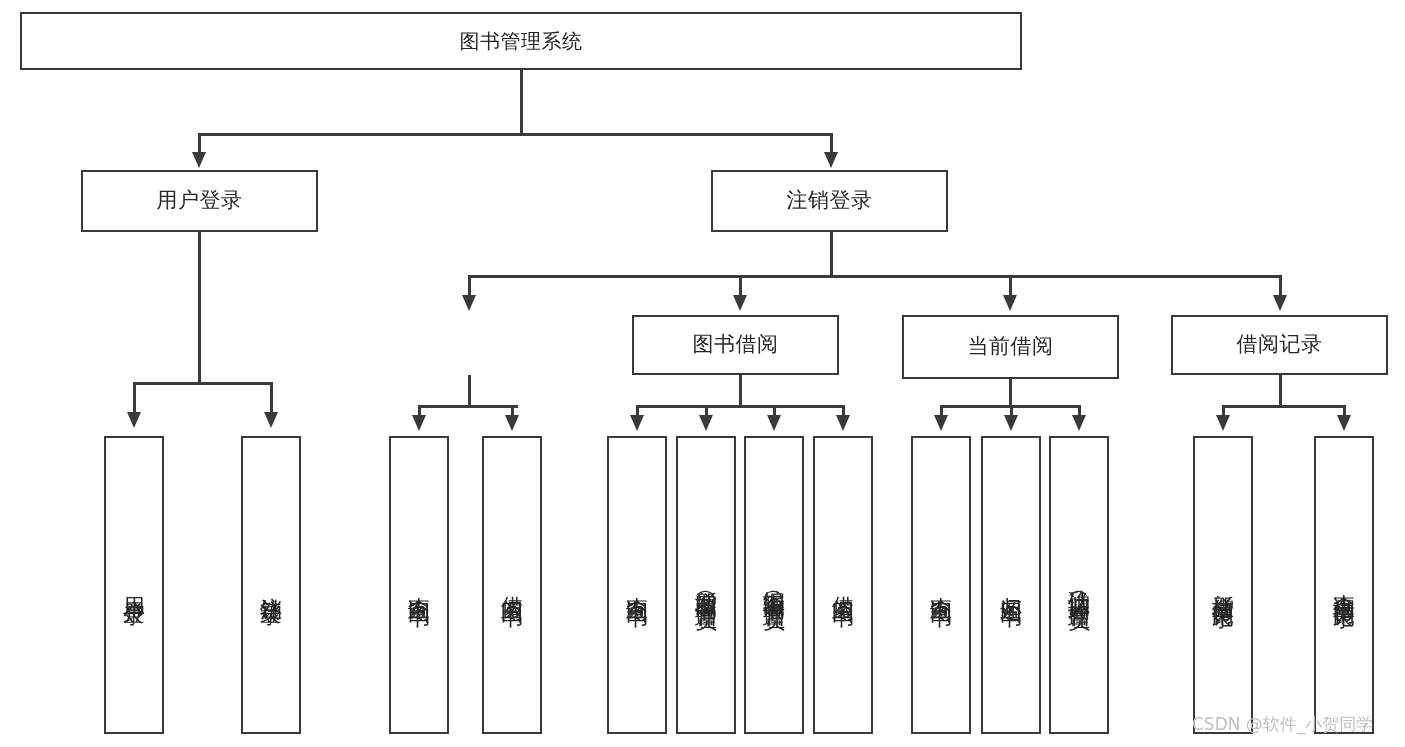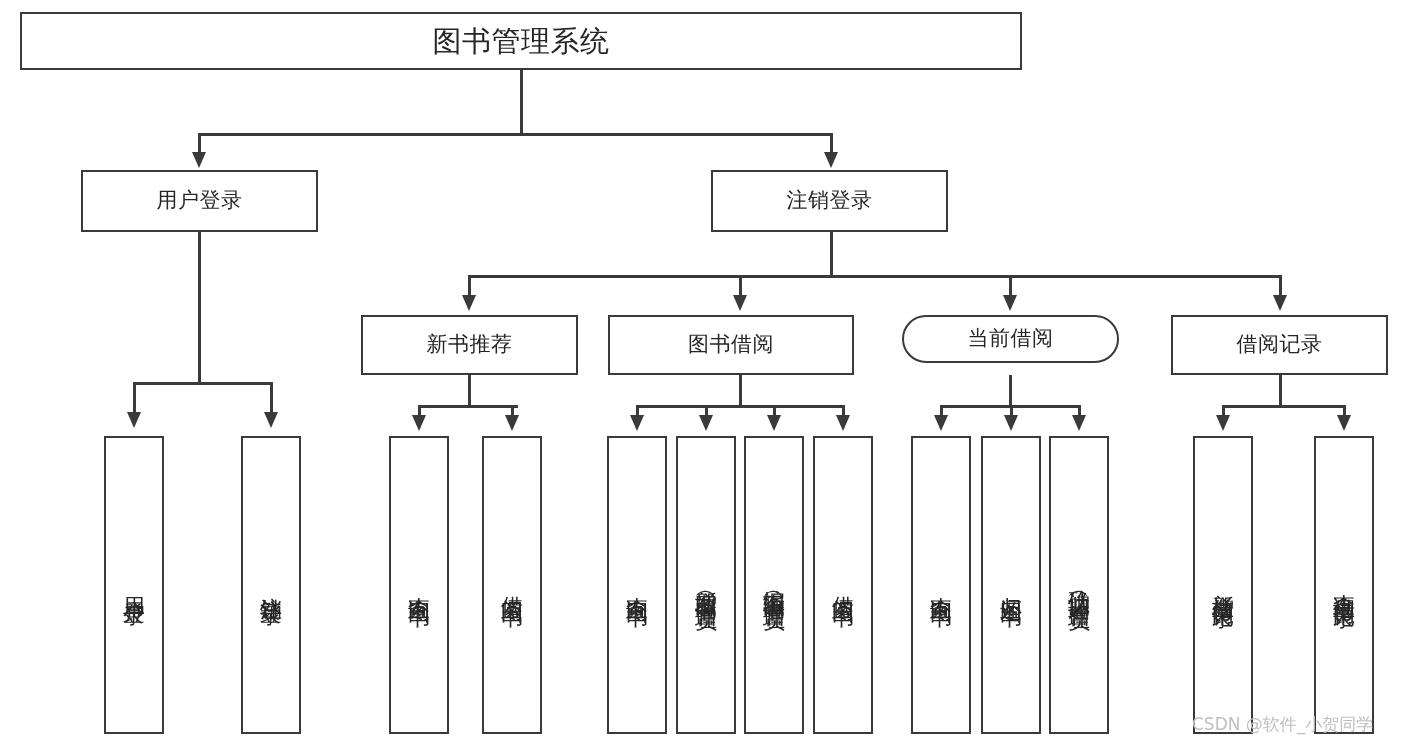--- a/index.html
+++ b/index.html
@@ -28,21 +28,21 @@
     color:#262626;
     letter-spacing:.5px;
     z-index:3;
   }
   .node.h{           
     font-size:21px;
     line-height:1.2;
     white-space:nowrap;
   }
   .node.root{
-    font-size:29px;
+    font-size:20px;
     border-width:2.5px;
   }
   
   .node.v{
     writing-mode:vertical-rl;
     text-orientation:upright;
     font-size:22px;
     line-height:1.18;
     letter-spacing:3px;
     padding-top:8px;
@@ -118,27 +118,24 @@
   <div class="hline" style="left:468px;top:275px;width:812px;"></div>
   <div class="vline" style="left:468px;top:275px;height:26px;"></div>
   <div class="arrow" style="left:462px;top:295px;"></div>
   <div class="vline" style="left:739px;top:275px;height:26px;"></div>
   <div class="arrow" style="left:733px;top:295px;"></div>
   <div class="vline" style="left:1009px;top:275px;height:26px;"></div>
   <div class="arrow" style="left:1003px;top:295px;"></div>
   <div class="vline" style="left:1279px;top:275px;height:26px;"></div>
   <div class="arrow" style="left:1273px;top:295px;"></div>
 
-  <div class="node h" style="left:361px;top:315px;width:217px;height:60px;">
-    <span>新书推荐</span>
-  </div>
-  <div class="node h" style="left:608px;top:315px;width:246px;height:60px;">
+  <div class="node h" style="left:632px;top:315px;width:207px;height:60px;">
     <span>图书借阅</span>
   </div>
-  <div class="node h" style="left:902px;top:315px;width:217px;height:48px;border-radius:26px;">
+  <div class="node h" style="left:902px;top:315px;width:217px;height:64px;">
     <span>当前借阅</span>
   </div>
   <div class="node h" style="left:1171px;top:315px;width:217px;height:60px;text-align:right;">
     <span>借阅记录</span>
   </div>
 
   <div class="vline" style="left:468px;top:375px;height:32px;"></div>
   <div class="hline" style="left:418px;top:405px;width:100px;"></div>
   <div class="vline" style="left:418px;top:405px;height:15px;"></div>
   <div class="arrow" style="left:412px;top:415px;"></div>

